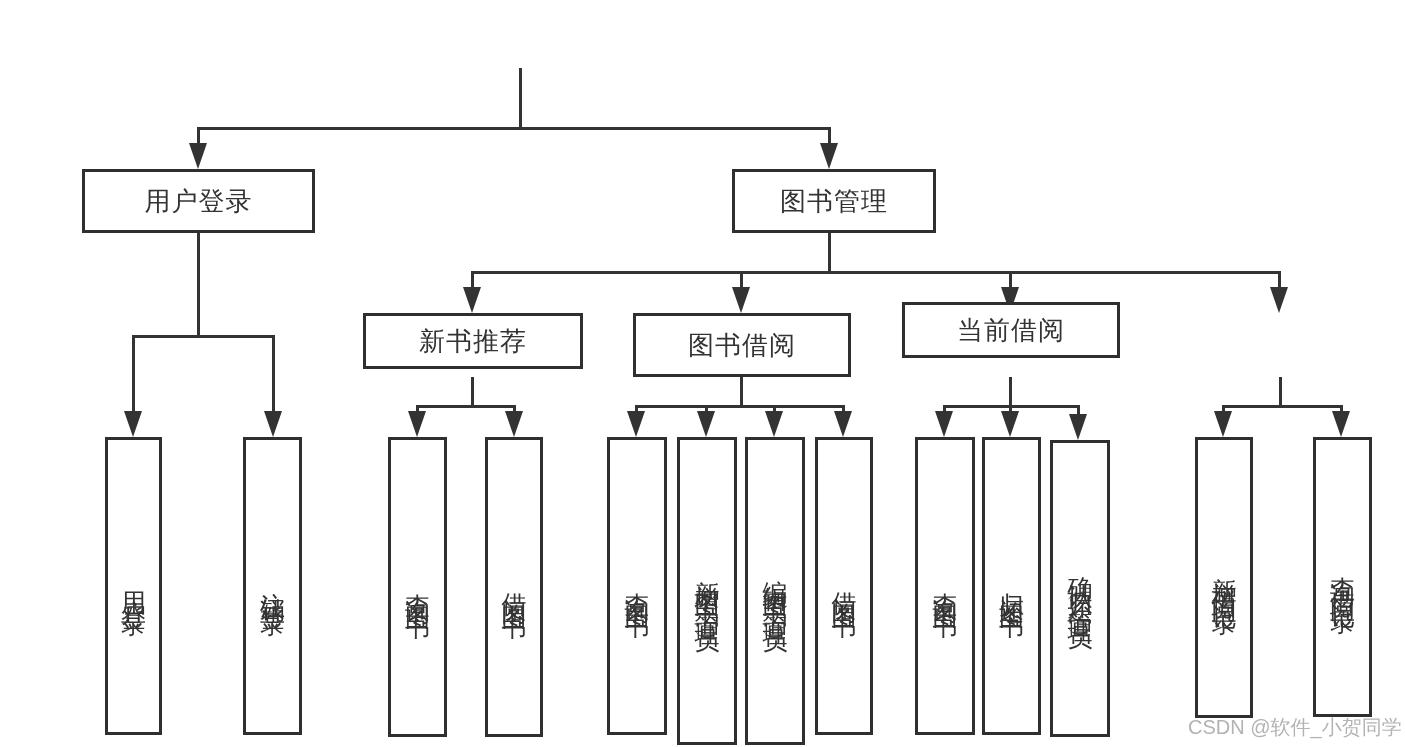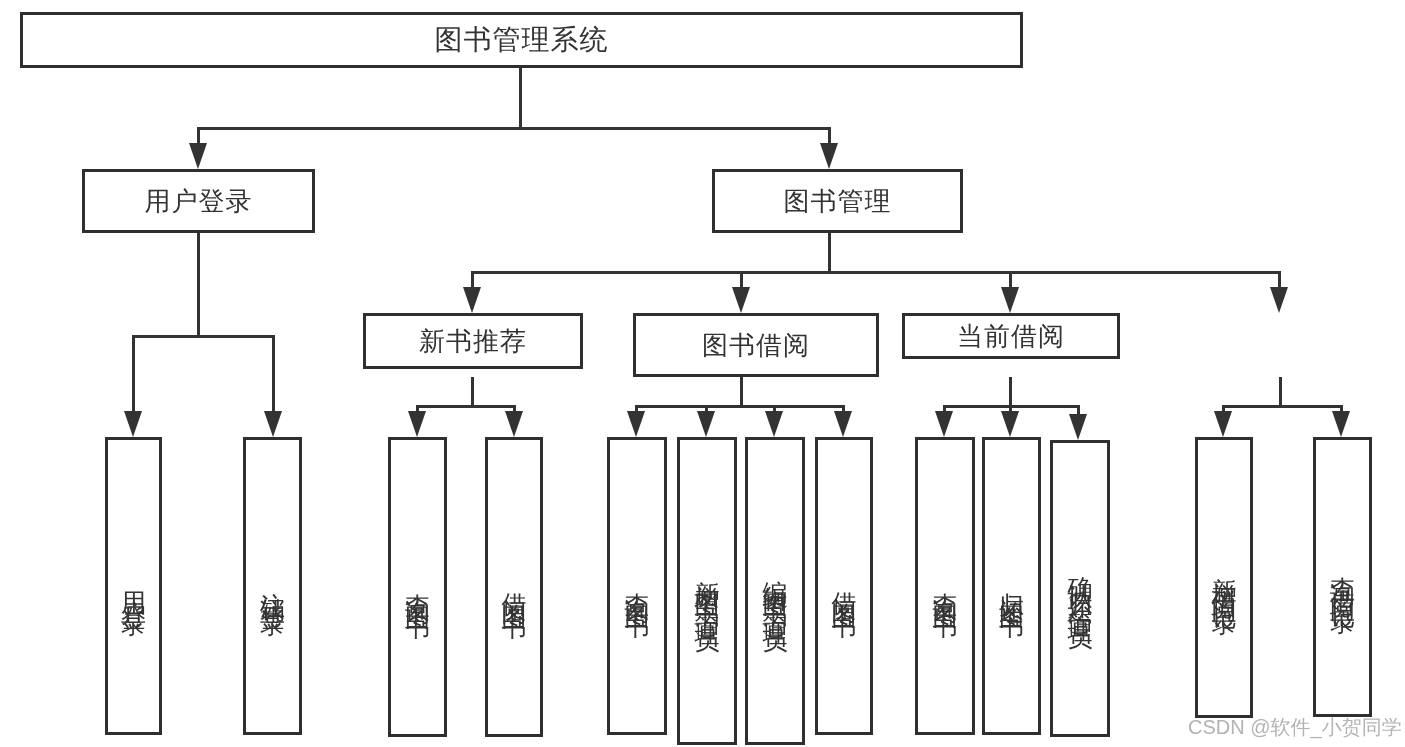--- a/index.html
+++ b/index.html
@@ -52,53 +52,52 @@
     font-size:20px;letter-spacing:0;
     color:var(--wm);
     white-space:nowrap;
   }
 </style>
 </head>
 <body>
 
 <div class="canvas">
 
-  <div class="node root" style="left:20px;top:12px;width:1003px;height:56px">图书管理系统</div>
 
   <div class="vline" style="left:519px;top:68px;height:62px"></div>
   <div class="hline" style="left:197px;top:127px;width:634px"></div>
   <div class="vline" style="left:197px;top:127px;height:22px"></div>
   <div class="arrow" style="left:189px;top:143px"></div>
   <div class="vline" style="left:828px;top:127px;height:22px"></div>
   <div class="arrow" style="left:820px;top:143px"></div>
 
   <div class="node" style="left:82px;top:169px;width:233px;height:64px">用户登录</div>
-  <div class="node" style="left:712px;top:169px;width:251px;height:64px">图书管理</div>
+  <div class="node" style="left:732px;top:169px;width:204px;height:64px">图书管理</div>
 
   <div class="vline" style="left:197px;top:233px;height:104px"></div>
   <div class="hline" style="left:132px;top:335px;width:143px"></div>
   <div class="vline" style="left:132px;top:335px;height:80px"></div>
   <div class="arrow" style="left:124px;top:411px"></div>
   <div class="vline" style="left:272px;top:335px;height:80px"></div>
   <div class="arrow" style="left:264px;top:411px"></div>
 
   <div class="vline" style="left:828px;top:233px;height:41px"></div>
   <div class="hline" style="left:471px;top:271px;width:810px"></div>
   <div class="vline" style="left:471px;top:271px;height:20px"></div>
   <div class="arrow" style="left:463px;top:287px"></div>
   <div class="vline" style="left:740px;top:271px;height:20px"></div>
   <div class="arrow" style="left:732px;top:287px"></div>
   <div class="vline" style="left:1009px;top:271px;height:20px"></div>
   <div class="arrow" style="left:1001px;top:287px"></div>
   <div class="vline" style="left:1278px;top:271px;height:20px"></div>
   <div class="arrow" style="left:1270px;top:287px"></div>
 
   <div class="node" style="left:363px;top:313px;width:220px;height:56px">新书推荐</div>
-  <div class="node" style="left:633px;top:313px;width:246px;height:64px">图书借阅</div>
-  <div class="node" style="left:902px;top:313px;width:218px;height:46px">当前借阅</div>
+  <div class="node" style="left:633px;top:313px;width:218px;height:64px">图书借阅</div>
+  <div class="node" style="left:902px;top:302px;width:218px;height:56px">当前借阅</div>
 
   <div class="vline" style="left:471px;top:377px;height:30px"></div>
   <div class="hline" style="left:416px;top:405px;width:100px"></div>
   <div class="vline" style="left:416px;top:405px;height:12px"></div>
   <div class="arrow" style="left:408px;top:411px"></div>
   <div class="vline" style="left:513px;top:405px;height:12px"></div>
   <div class="arrow" style="left:505px;top:411px"></div>
 
   <div class="vline" style="left:740px;top:377px;height:30px"></div>
   <div class="hline" style="left:635px;top:405px;width:210px"></div>

